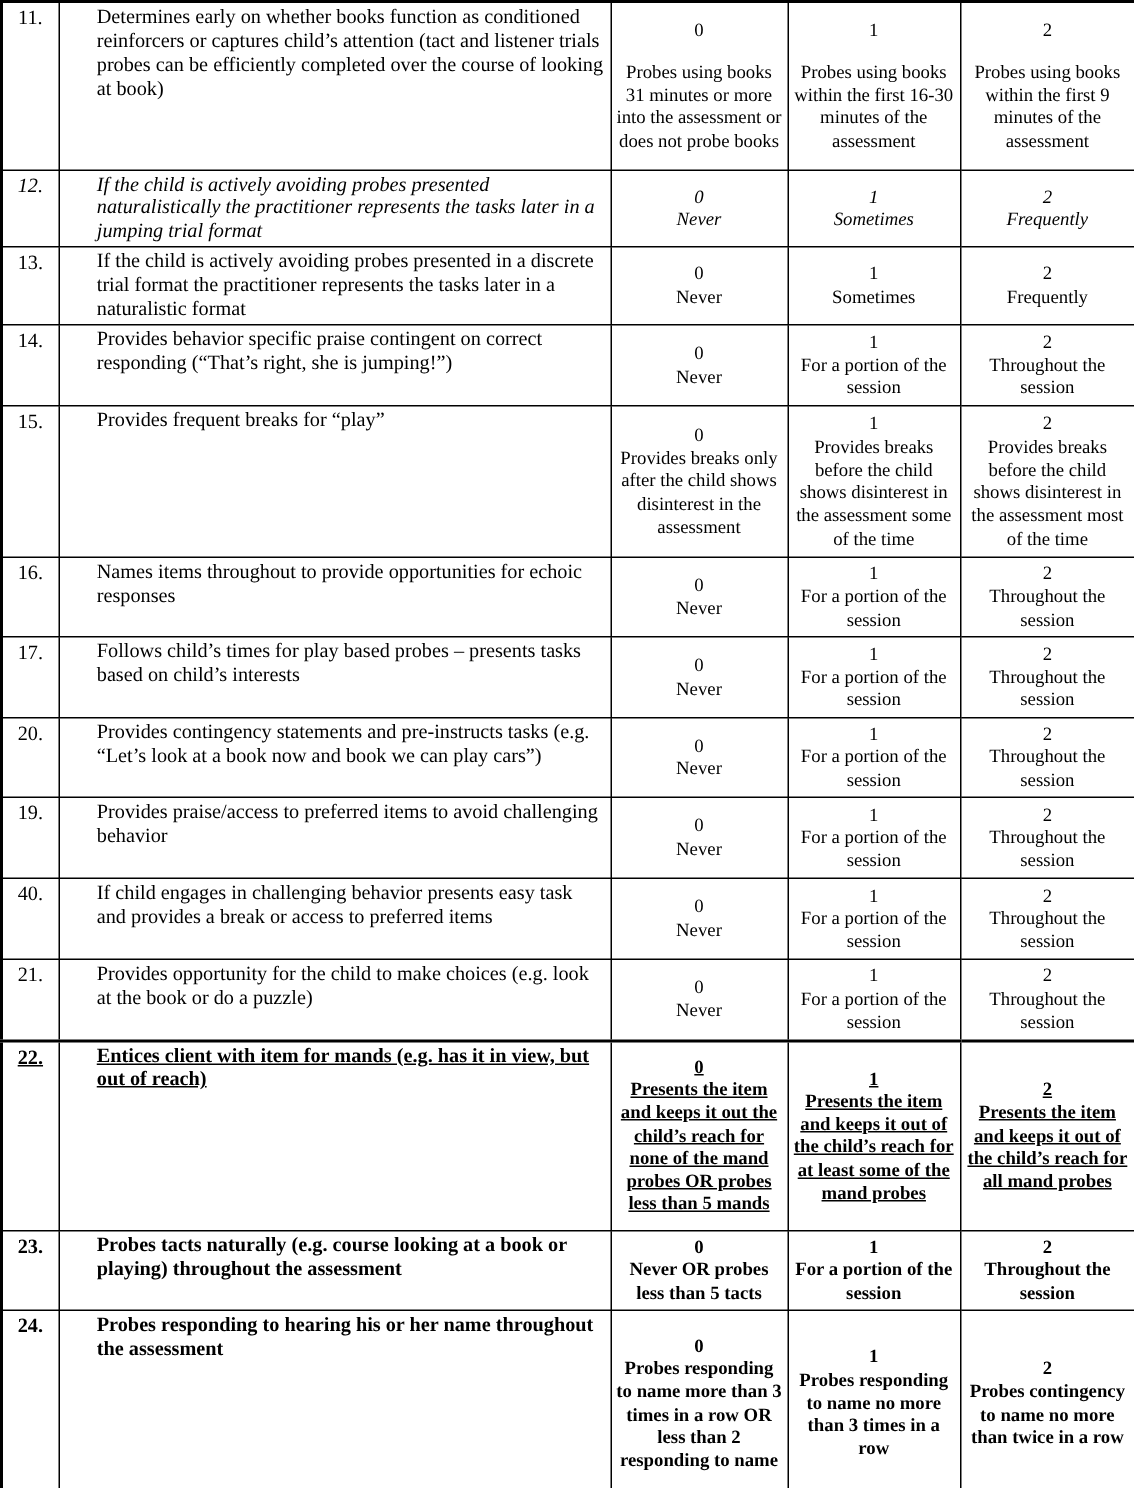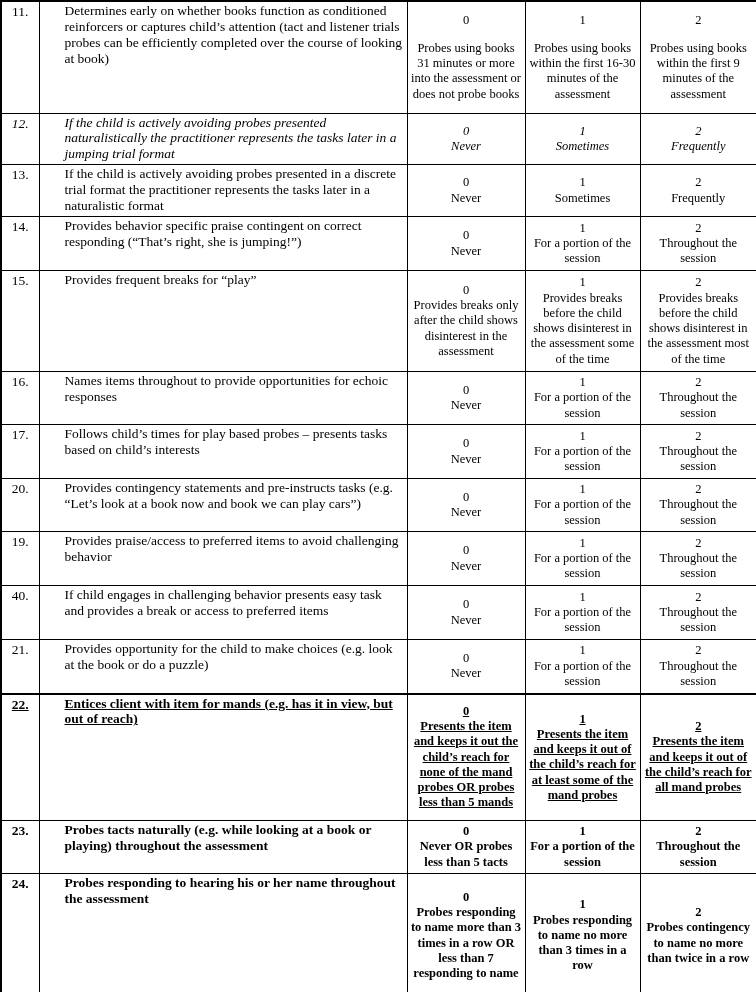--- a/index.html
+++ b/index.html
@@ -246,40 +246,40 @@
             <span class="score-num">1</span>
             <div class="score-text">Presents the item and keeps it out of the child’s reach for at least some of the mand probes</div>
           </td>
           <td class="score">
             <span class="score-num">2</span>
             <div class="score-text">Presents the item and keeps it out of the child’s reach for all mand probes</div>
           </td>
         </tr>
         <tr class="bold" style="height: 53px;">
           <td class="num">23.</td>
-          <td class="desc">Probes tacts naturally (e.g. while looking at a book or playing) throughout the assessment</td>
+          <td class="desc">Probes tacts naturally (e.g. course looking at a book or playing) throughout the assessment</td>
           <td class="score">
             <span class="score-num">0</span>
             <div class="score-text">Never OR probes less than 5 tacts</div>
           </td>
           <td class="score">
             <span class="score-num">1</span>
             <div class="score-text">For a portion of the session</div>
           </td>
           <td class="score">
             <span class="score-num">2</span>
             <div class="score-text">Throughout the session</div>
           </td>
         </tr>
         <tr class="bold" style="height: 125px;">
           <td class="num">24.</td>
           <td class="desc">Probes responding to hearing his or her name throughout the assessment</td>
           <td class="score">
             <span class="score-num">0</span>
-            <div class="score-text">Probes responding to name more than 3 times in a row OR less than 7 responding to name</div>
+            <div class="score-text">Probes responding to name more than 3 times in a row OR less than 2 responding to name</div>
           </td>
           <td class="score">
             <span class="score-num">1</span>
             <div class="score-text">Probes responding to name no more than 3 times in a row</div>
           </td>
           <td class="score">
             <span class="score-num">2</span>
             <div class="score-text">Probes contingency to name no more than twice in a row</div>
           </td>
         </tr>

